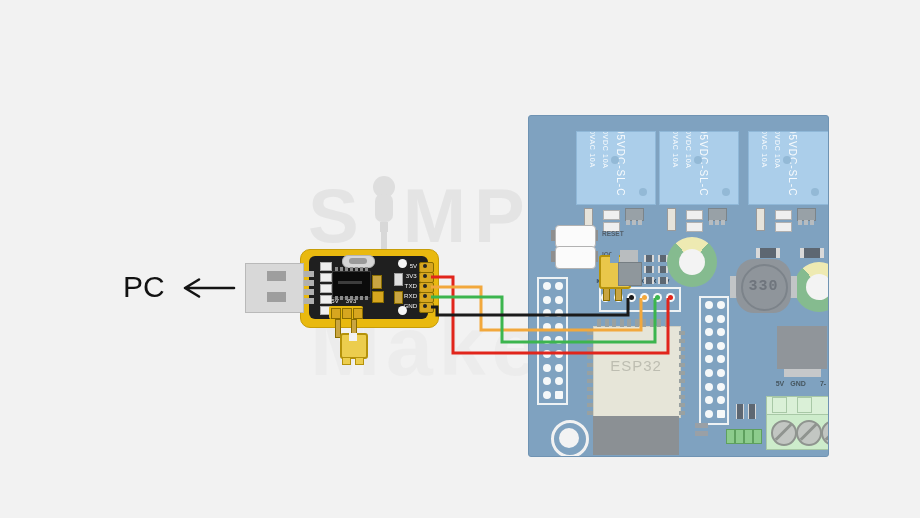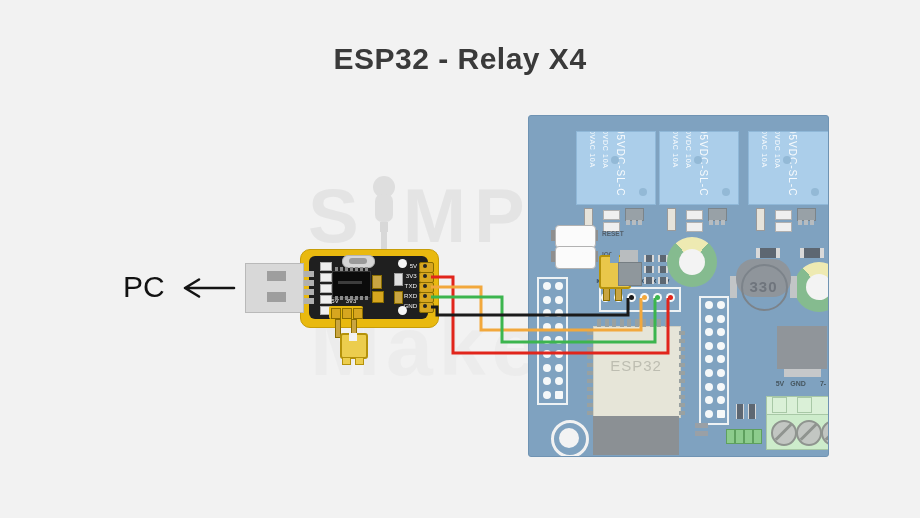--- a/index.html
+++ b/index.html
@@ -24,21 +24,20 @@
   .hdrbox{position:absolute;border:2px solid #eef2f4;}
   .ecap{position:absolute;width:50px;height:50px;border-radius:50%;background:conic-gradient(from -40deg,#eeeab2 0deg 80deg,#85bb8f 80deg 360deg);}
   .ecapin{position:absolute;width:26px;height:26px;border-radius:50%;background:#f3f3f3;left:12px;top:12px;}
   svg{display:block;}
 </style>
 </head>
 <body>
 
 <div id="canvas">
 
-  <div class="abs title" style="top:42px;">ESP32 - Relay X4</div>
 
   <div class="abs wm1" style="left:308px;top:172px;">
     <span>S</span><span class="abs" style="display:inline-block;width:36px;height:104px;vertical-align:top;position:relative;top:4px;"><svg width="36" height="104" viewBox="0 0 36 104">
           <circle cx="17" cy="11" r="11" fill="#dedede"></circle>
           <rect x="8" y="18" width="18" height="28" rx="7" fill="#dedede"></rect>
           <rect x="13" y="46" width="8" height="10" fill="#d8d8d8"></rect>
           <rect x="14" y="54" width="6" height="40" fill="#d8d8d8"></rect>
           <rect x="10" y="92" width="14" height="6" fill="#d8d8d8"></rect>
         </svg></span><span>MPLY</span>
   </div>
@@ -273,21 +272,21 @@
       </div>
     <div class="ecap" style="left:265px;top:146px;">
         <div class="ecapin"></div>
       </div>
 
     <div class="dres" style="left:227px;top:132px;width:24px;height:10px;"></div>
     <div class="dres" style="left:271px;top:132px;width:24px;height:10px;"></div>
 
     <div class="abs" style="left:201px;top:160px;width:7px;height:22px;background:#c2c5c7;"></div>
     <div class="abs" style="left:261px;top:160px;width:7px;height:22px;background:#c2c5c7;"></div>
-    <div class="abs" style="left:207px;top:143px;width:55px;height:38px;background:#8f959b;border-radius:18px;">
+    <div class="abs" style="left:207px;top:143px;width:55px;height:54px;background:#8f959b;border-radius:18px;font-family:Liberation Mono, monospace;">
       <div class="abs" style="left:5px;top:5px;width:43px;height:43px;border:2px solid #7c838a;border-radius:50%;"></div>
       <div class="abs ctr" style="left:0;top:19px;width:55px;font-size:15px;font-weight:bold;color:#6f757d;letter-spacing:1px;">330</div>
     </div>
 
     <div id="espmod" class="abs" style="left:58px;top:203px;width:98px;height:136px;">
       <div class="abs" style="left:6px;top:7px;width:86px;height:90px;background:#e6e5d8;border:1px solid #d0cfc2;"></div>
       <div class="abs ctr" style="left:6px;top:38px;width:86px;font-size:15px;color:#bdbdb1;letter-spacing:1px;">ESP32</div>
       <div class="abs" style="left:6px;top:97px;width:86px;height:39px;background:#8b9094;"></div>
     <div class="abs" style="left: 10px; top: 0px; width: 4px; height: 8px; background: rgb(153, 161, 161);"></div>
         <div class="abs" style="left: 17.5px; top: 0px; width: 4px; height: 8px; background: rgb(153, 161, 161);"></div>

